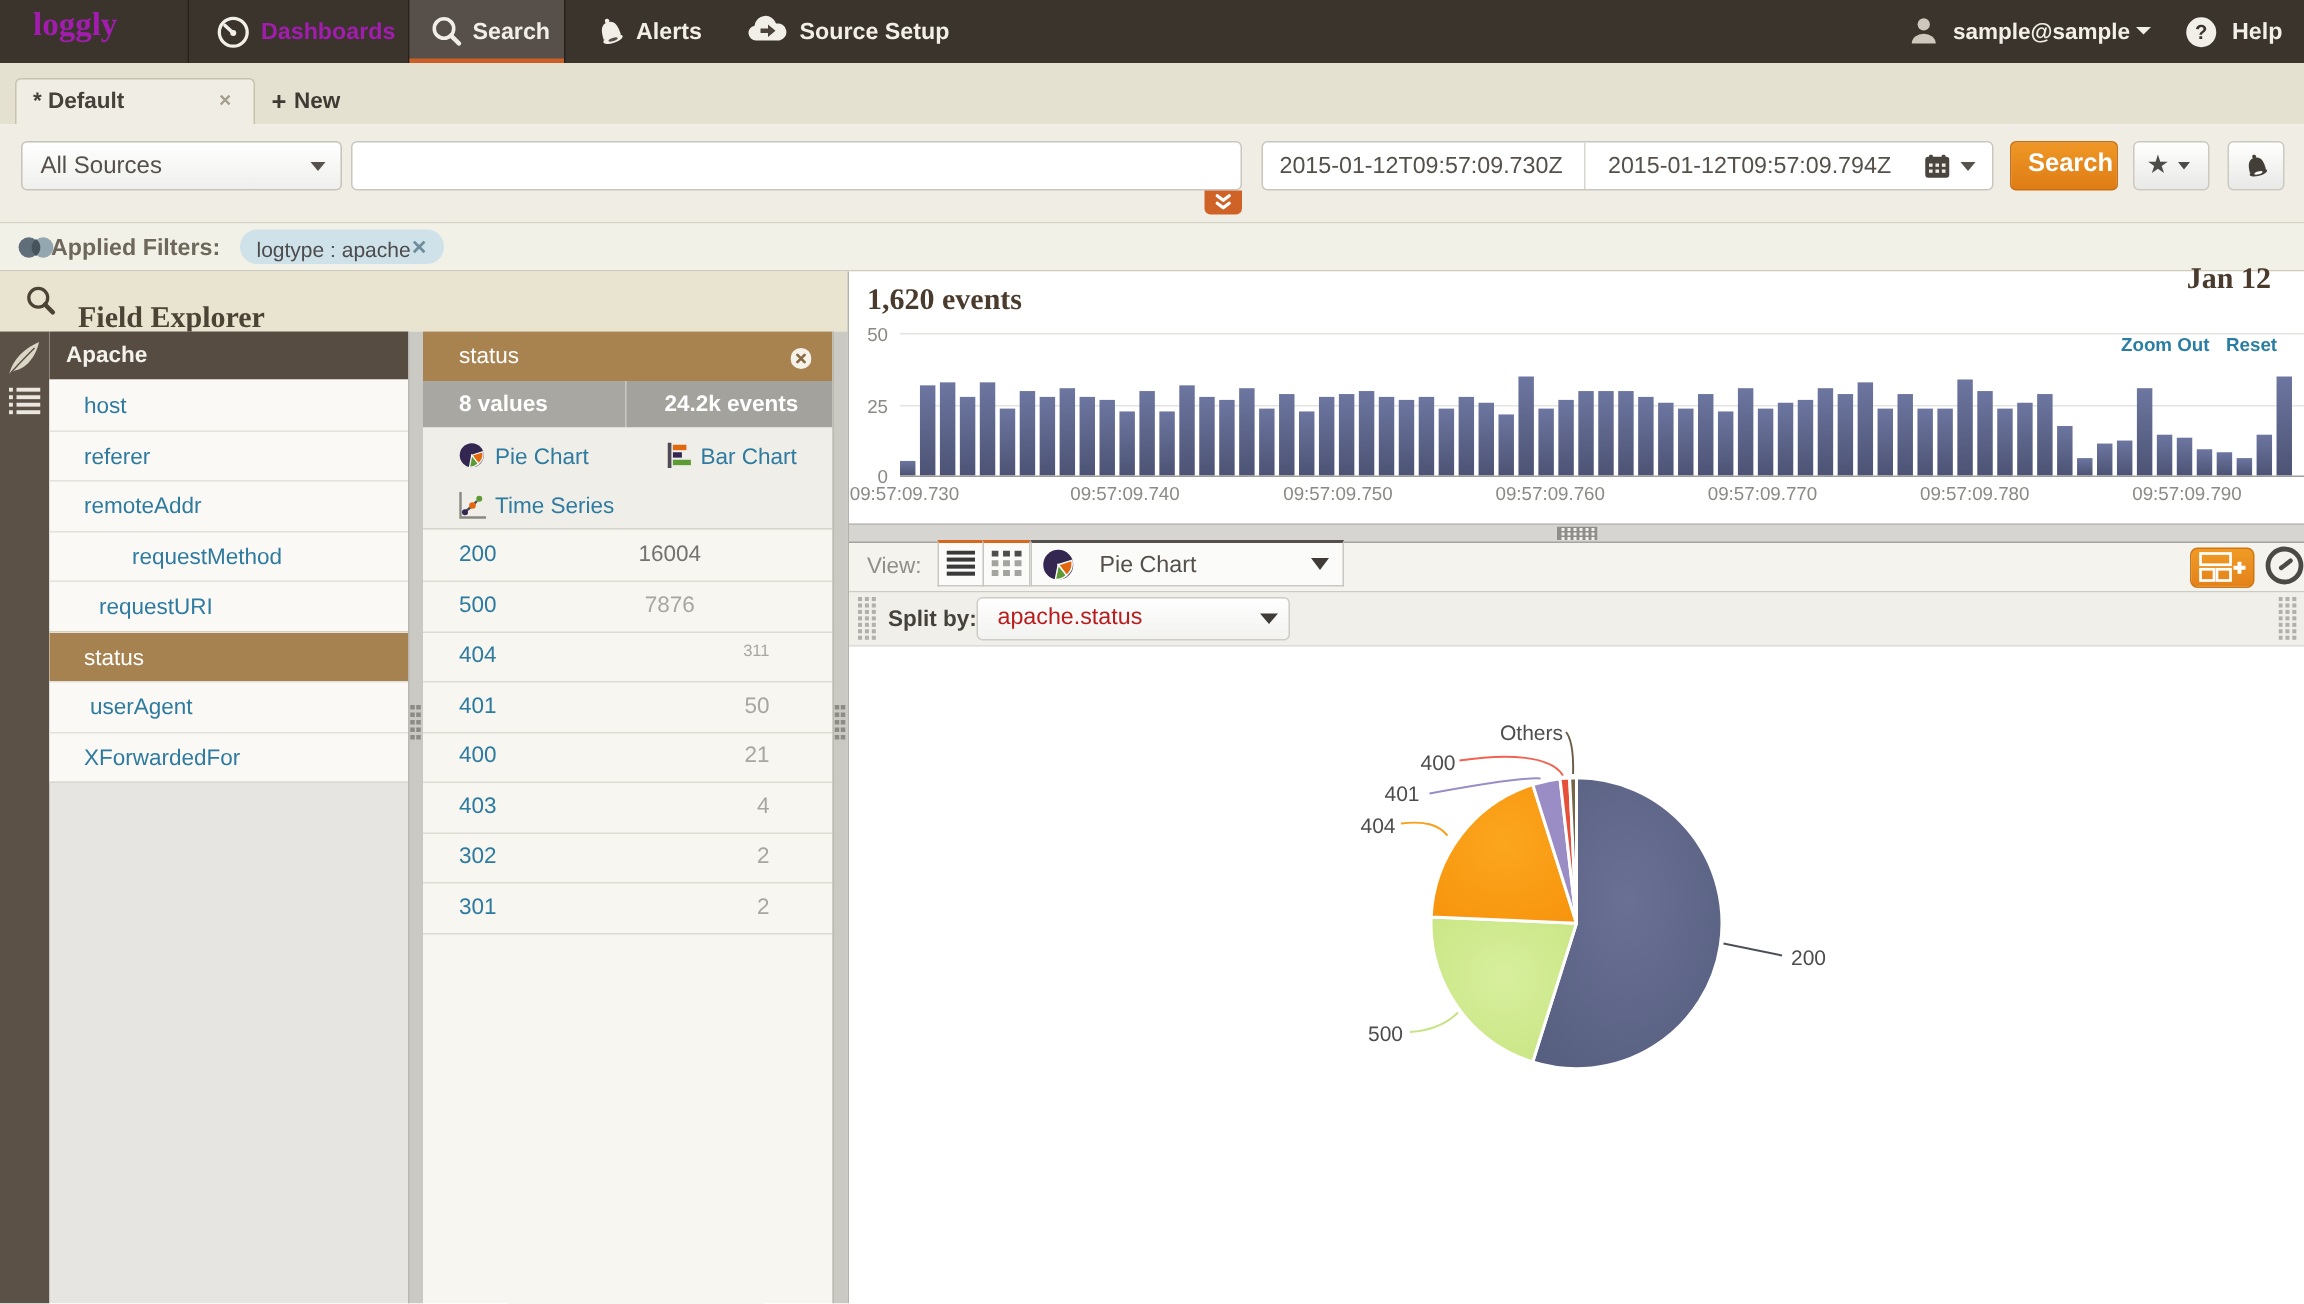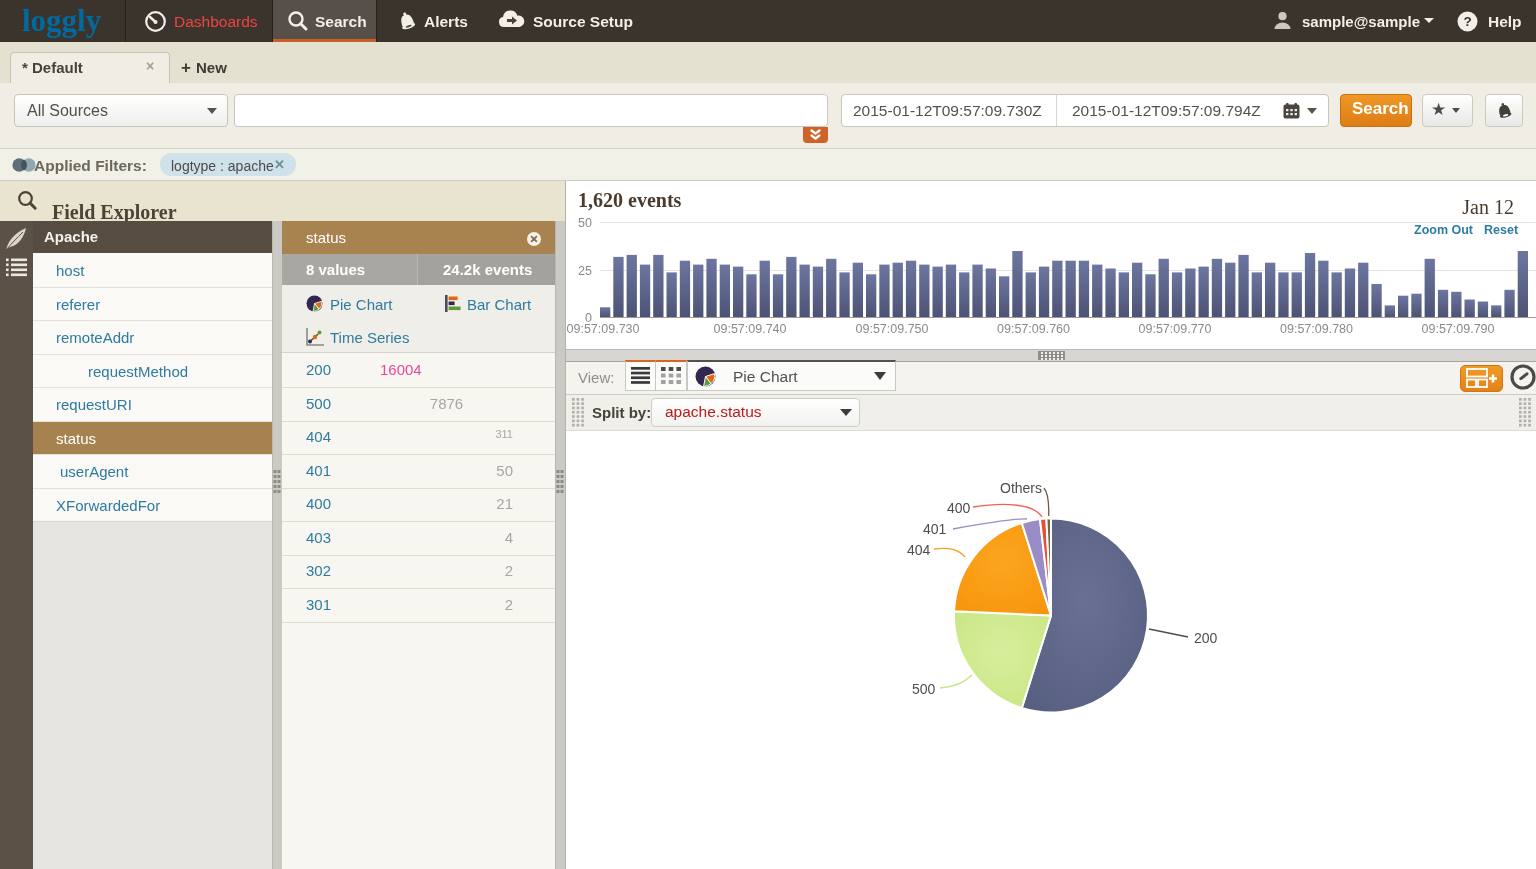--- a/index.html
+++ b/index.html
@@ -8,29 +8,29 @@
 .abs { position:absolute; }
 body { position:relative; }
 .serif { font-family:"Liberation Serif", serif; }
 .teal { color:#2f7ba0; }
 svg { display:block; }
 </style>
 </head>
 <body>
 
 <div class="abs" style="left:0;top:0;width:1536px;height:42px;background:#3b342c;"></div>
-<div class="abs serif" style="left:22px;top:3px;width:104px;height:36px;color:#0369a1;font-size:31px;font-weight:bold;letter-spacing:0px;">loggly</div>
+<div class="abs serif" style="left:22px;top:3px;width:104px;height:36px;color:#a21caf;font-size:22px;font-weight:bold;letter-spacing:0px;">loggly</div>
 <div class="abs" style="left:125px;top:0;width:1px;height:42px;background:#28221c;"></div>
 
 <svg class="abs" style="left:144px;top:10px;" width="23" height="23" viewBox="0 0 23 23">
  <circle cx="11.5" cy="11.5" r="9.3" fill="none" stroke="#f2efe9" stroke-width="2.2"></circle>
  <line x1="11.5" y1="12" x2="6" y2="7" stroke="#f2efe9" stroke-width="2.4" stroke-linecap="round"></line>
  <circle cx="11.5" cy="12" r="2" fill="#f2efe9"></circle>
 </svg>
-<div class="abs" style="left:174px;top:13px;color:#ef4444;font-size:15.5px;font-weight:normal;">Dashboards</div>
+<div class="abs" style="left:174px;top:13px;color:#a21caf;font-size:15.5px;font-weight:bold;">Dashboards</div>
 <div class="abs" style="left:272px;top:0;width:1px;height:42px;background:#28221c;"></div>
 
 <div class="abs" style="left:273px;top:0;width:103px;height:42px;background:#57504a;border-bottom:3px solid #cb5f27;"></div>
 <svg class="abs" style="left:287px;top:10px;" width="22" height="22" viewBox="0 0 22 22">
  <circle cx="9" cy="9" r="6.5" fill="none" stroke="#f2efe9" stroke-width="2.4"></circle>
  <line x1="13.7" y1="13.7" x2="19" y2="19" stroke="#f2efe9" stroke-width="3" stroke-linecap="round"></line>
 </svg>
 <div class="abs" style="left:315px;top:13px;color:#f2efe9;font-size:15.5px;font-weight:bold;">Search</div>
 <div class="abs" style="left:376px;top:0;width:1px;height:42px;background:#28221c;"></div>
 
@@ -149,21 +149,21 @@
 </svg>
 
 <div class="abs" style="left:33px;top:221px;width:239px;height:648px;background:#e6e5e1;"></div>
 <div class="abs" style="left:33px;top:221px;width:239px;height:32px;background:#574c42;"></div>
 <div class="abs" style="left:44px;top:228px;font-size:15px;font-weight:bold;color:#f3f1ec;">Apache</div>
 <div class="abs" style="left:33px;top:253px;width:239px;height:268px;background:#faf9f5;"></div>
 <div class="abs" style="left:56px;top:262px;font-size:15px;"><span class="teal">host</span></div>
 <div class="abs" style="left:56px;top:296px;font-size:15px;"><span class="teal">referer</span></div>
 <div class="abs" style="left:56px;top:329px;font-size:15px;"><span class="teal">remoteAddr</span></div>
 <div class="abs" style="left:56px;top:363px;font-size:15px;margin-left:32px;"><span class="teal">requestMethod</span></div>
-<div class="abs" style="left:56px;top:396px;font-size:15px;"><span class="teal">requestURI</span></div>
+<div class="abs" style="left:66px;top:396px;font-size:15px;"><span class="teal">requestURI</span></div>
 <div class="abs" style="left:33px;top:421px;width:239px;height:33px;background:#a5824f;"></div>
 <div class="abs" style="left:56px;top:430px;font-size:15px;color:#fff;">status</div>
 <div class="abs" style="left:60px;top:463px;font-size:15px;"><span class="teal">userAgent</span></div>
 <div class="abs" style="left:56px;top:497px;font-size:15px;"><span class="teal">XForwardedFor</span></div>
 <div class="abs" style="left:33px;top:286.5px;width:239px;height:1px;background:#e3e1d9;"></div>
 <div class="abs" style="left:33px;top:320px;width:239px;height:1px;background:#e3e1d9;"></div>
 <div class="abs" style="left:33px;top:353.5px;width:239px;height:1px;background:#e3e1d9;"></div>
 <div class="abs" style="left:33px;top:387px;width:239px;height:1px;background:#e3e1d9;"></div>
 <div class="abs" style="left:33px;top:420.5px;width:239px;height:1px;background:#e3e1d9;"></div>
 <div class="abs" style="left:33px;top:454px;width:239px;height:1px;background:#e3e1d9;"></div>
@@ -223,21 +223,21 @@
 <div class="abs" style="left:330px;top:329px;font-size:15px;"><span class="teal">Time Series</span></div>
 
 <div class="abs" style="left:306px;top:361px;font-size:15px;"><span class="teal">200</span></div>
 <div class="abs" style="left:306px;top:395px;font-size:15px;"><span class="teal">500</span></div>
 <div class="abs" style="left:306px;top:428px;font-size:15px;"><span class="teal">404</span></div>
 <div class="abs" style="left:306px;top:462px;font-size:15px;"><span class="teal">401</span></div>
 <div class="abs" style="left:306px;top:495px;font-size:15px;"><span class="teal">400</span></div>
 <div class="abs" style="left:306px;top:529px;font-size:15px;"><span class="teal">403</span></div>
 <div class="abs" style="left:306px;top:562px;font-size:15px;"><span class="teal">302</span></div>
 <div class="abs" style="left:306px;top:596px;font-size:15px;"><span class="teal">301</span></div>
-<div class="abs" style="left:380px;top:361px;width:133px;font-size:15px;color:#ec4899;text-align:left;">16004</div>
+<div class="abs" style="left:380px;top:361px;width:133px;font-size:15px;color:#737373;text-align:center;">16004</div>
 <div class="abs" style="left:380px;top:395px;width:133px;font-size:15px;color:#a8a6a1;text-align:center;">7876</div>
 <div class="abs" style="left:380px;top:428px;width:133px;font-size:11px;color:#a8a6a1;text-align:right;">311</div>
 <div class="abs" style="left:380px;top:462px;width:133px;font-size:15px;color:#a8a6a1;text-align:right;">50</div>
 <div class="abs" style="left:380px;top:495px;width:133px;font-size:15px;color:#a8a6a1;text-align:right;">21</div>
 <div class="abs" style="left:380px;top:529px;width:133px;font-size:15px;color:#a8a6a1;text-align:right;">4</div>
 <div class="abs" style="left:380px;top:562px;width:133px;font-size:15px;color:#a8a6a1;text-align:right;">2</div>
 <div class="abs" style="left:380px;top:596px;width:133px;font-size:15px;color:#a8a6a1;text-align:right;">2</div>
 <div class="abs" style="left:282px;top:387px;width:273px;height:1px;background:#dedbd2;"></div>
 <div class="abs" style="left:282px;top:420.5px;width:273px;height:1px;background:#dedbd2;"></div>
 <div class="abs" style="left:282px;top:454px;width:273px;height:1px;background:#dedbd2;"></div>
@@ -259,21 +259,21 @@
   <rect x="0.5" y="16" width="3" height="3"></rect>
       <rect x="4.5" y="16" width="3" height="3"></rect>
   <rect x="0.5" y="21" width="3" height="3"></rect>
       <rect x="4.5" y="21" width="3" height="3"></rect>
  </g>
 </svg>
 <div class="abs" style="left:565px;top:181px;width:1px;height:688px;background:#b3b1aa;"></div>
 
 <div class="abs" style="left:566px;top:181px;width:970px;height:169px;background:#fff;"></div>
 <div class="abs serif" style="left:578px;top:189px;font-size:20px;font-weight:bold;color:#4a3b2c;">1,620 events</div>
-<div class="abs serif" style="left:1414px;top:196px;width:100px;font-size:20px;font-weight:normal;color:#4a3b2c;text-align:right;">Jan 12</div>
+<div class="abs serif" style="left:1414px;top:175px;width:100px;font-size:20px;font-weight:bold;color:#4a3b2c;text-align:right;">Jan 12</div>
 <div class="abs" style="left:1414px;top:223px;font-size:12.5px;font-weight:bold;color:#2a7ea3;">Zoom Out</div>
 <div class="abs" style="left:1484px;top:223px;font-size:12.5px;font-weight:bold;color:#2a7ea3;">Reset</div>
 <svg class="abs" style="left:566px;top:181px;" width="970" height="169" viewBox="0 0 970 169">
  <defs>
   <linearGradient id="bg1" x1="0" y1="0" x2="0" y2="1">
    <stop offset="0" stop-color="#6d76a0"></stop>
         <stop offset="1" stop-color="#4c5374"></stop>
   </linearGradient>
  </defs>
  <line x1="34" y1="41.5" x2="970" y2="41.5" stroke="#e3e3e1" stroke-width="1"></line>

